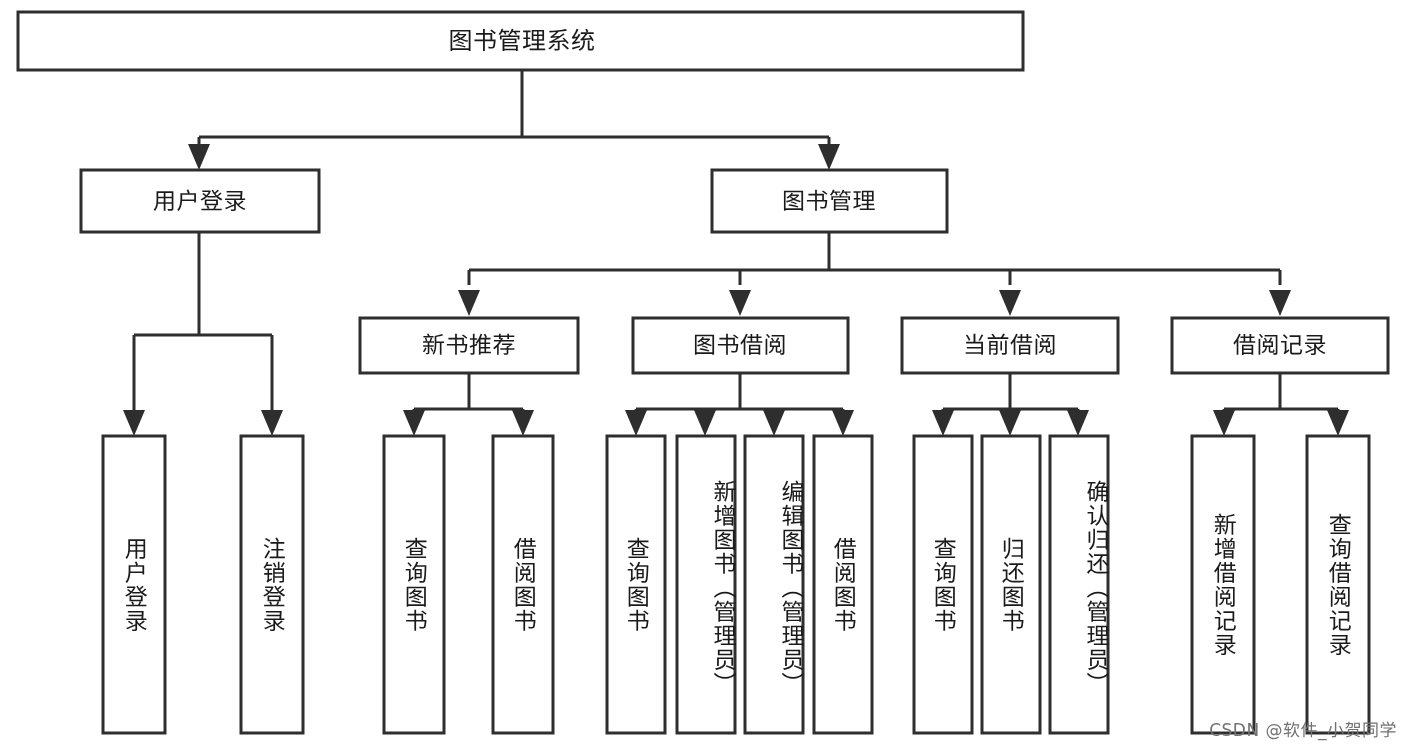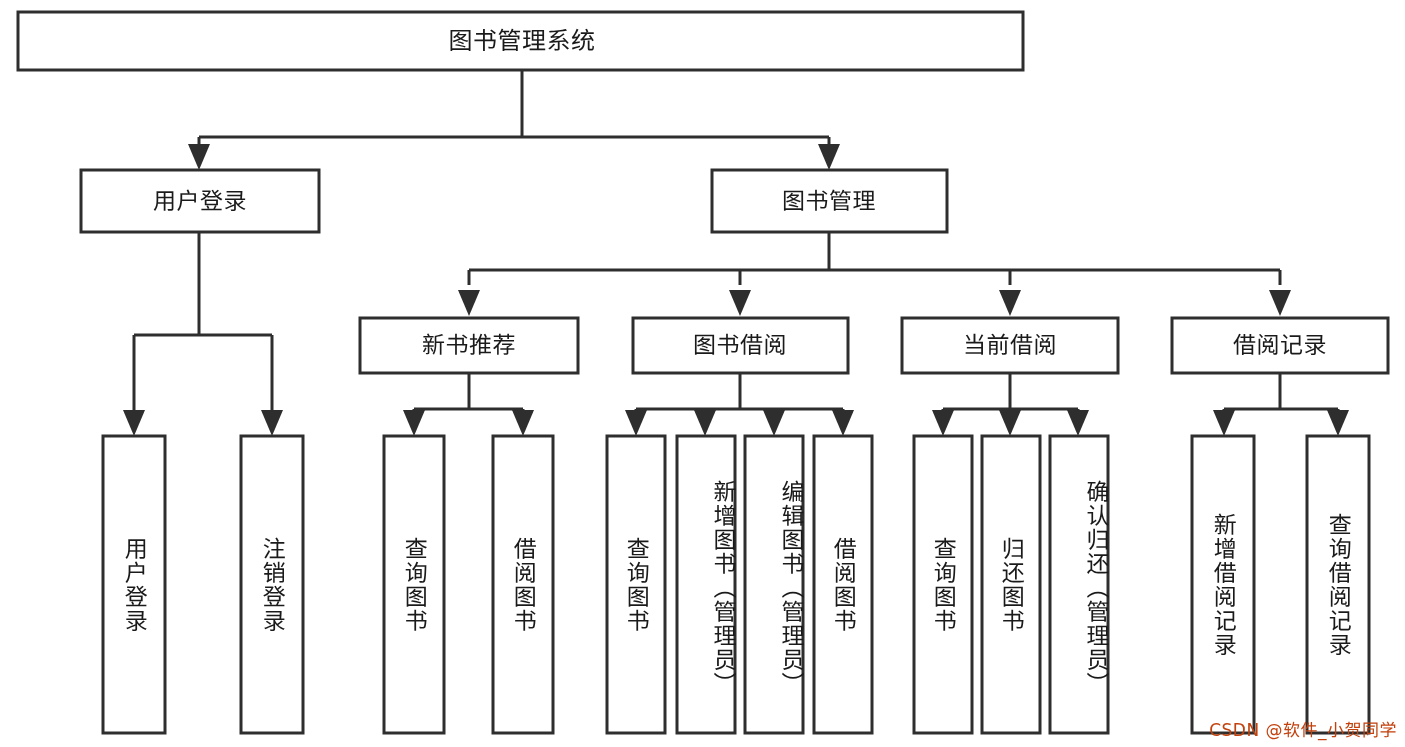--- a/index.html
+++ b/index.html
@@ -72,21 +72,21 @@
   }
   .vlabel.centered {
     align-items: center;
   }
   .watermark {
     position: absolute;
     right: 8px;
     bottom: 6px;
     font-family: "DejaVu Sans", "Liberation Sans", sans-serif;
     font-size: 17px;
-    color: #c2410c;
+    color: #737373;
     letter-spacing: 0.5px;
     user-select: none;
     white-space: nowrap;
   }
 </style>
 </head>
 <body>
 
 <div id="diagram-root">
 

